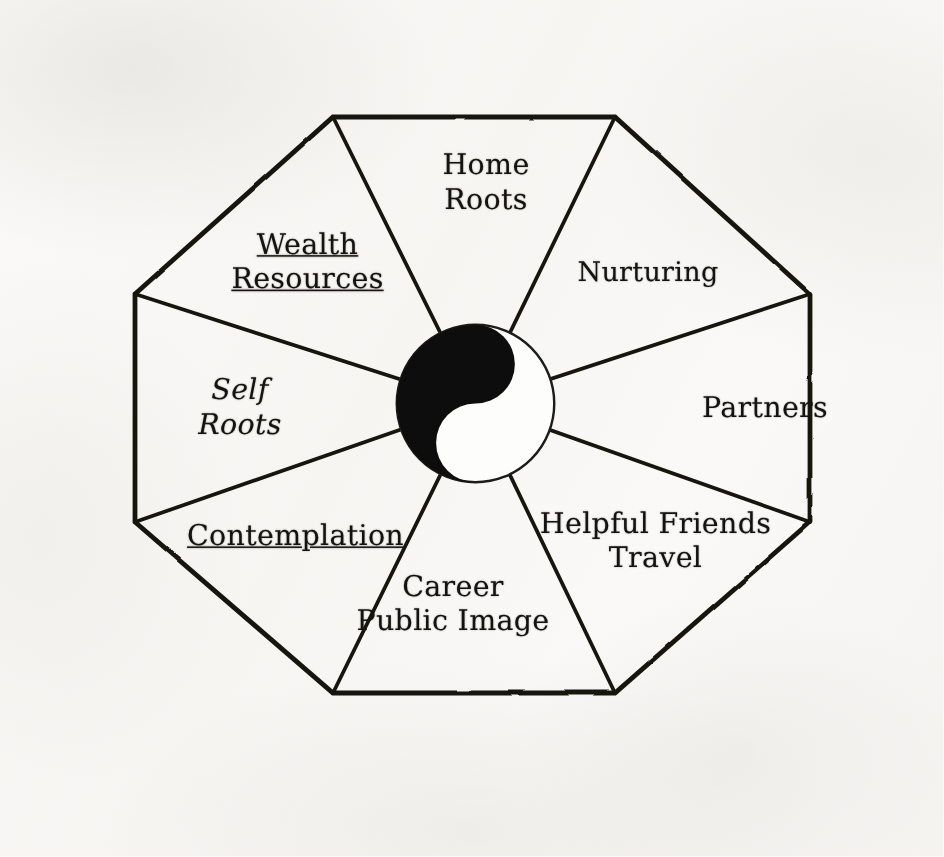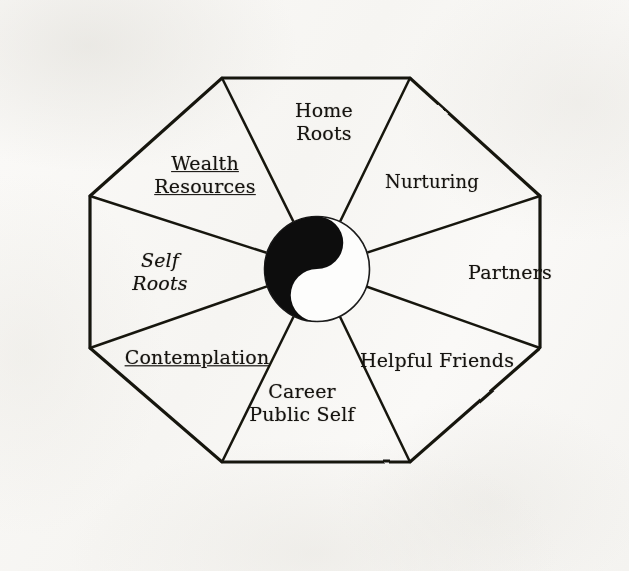--- a/index.html
+++ b/index.html
@@ -131,25 +131,26 @@
   <div class="sector-label lbl-nurturing">
     <span class="ln">Nurturing</span>
   </div>
 
   <div class="sector-label lbl-partners">
     <span class="ln">Partners</span>
   </div>
 
   <div class="sector-label lbl-helpful">
     <span class="ln">Helpful Friends</span>
+    <span class="ln">Travel</span>
   </div>
 
   <div class="sector-label lbl-career">
     <span class="ln">Career</span>
-    <span class="ln">Public Self</span>
+    <span class="ln">Public Image</span>
   </div>
 
   <div class="sector-label lbl-contempl">
     <span class="ln">Contemplation</span>
   </div>
 
   <div class="sector-label lbl-self">
     <span class="ln">Self</span>
     <span class="ln">Roots</span>
   </div>

